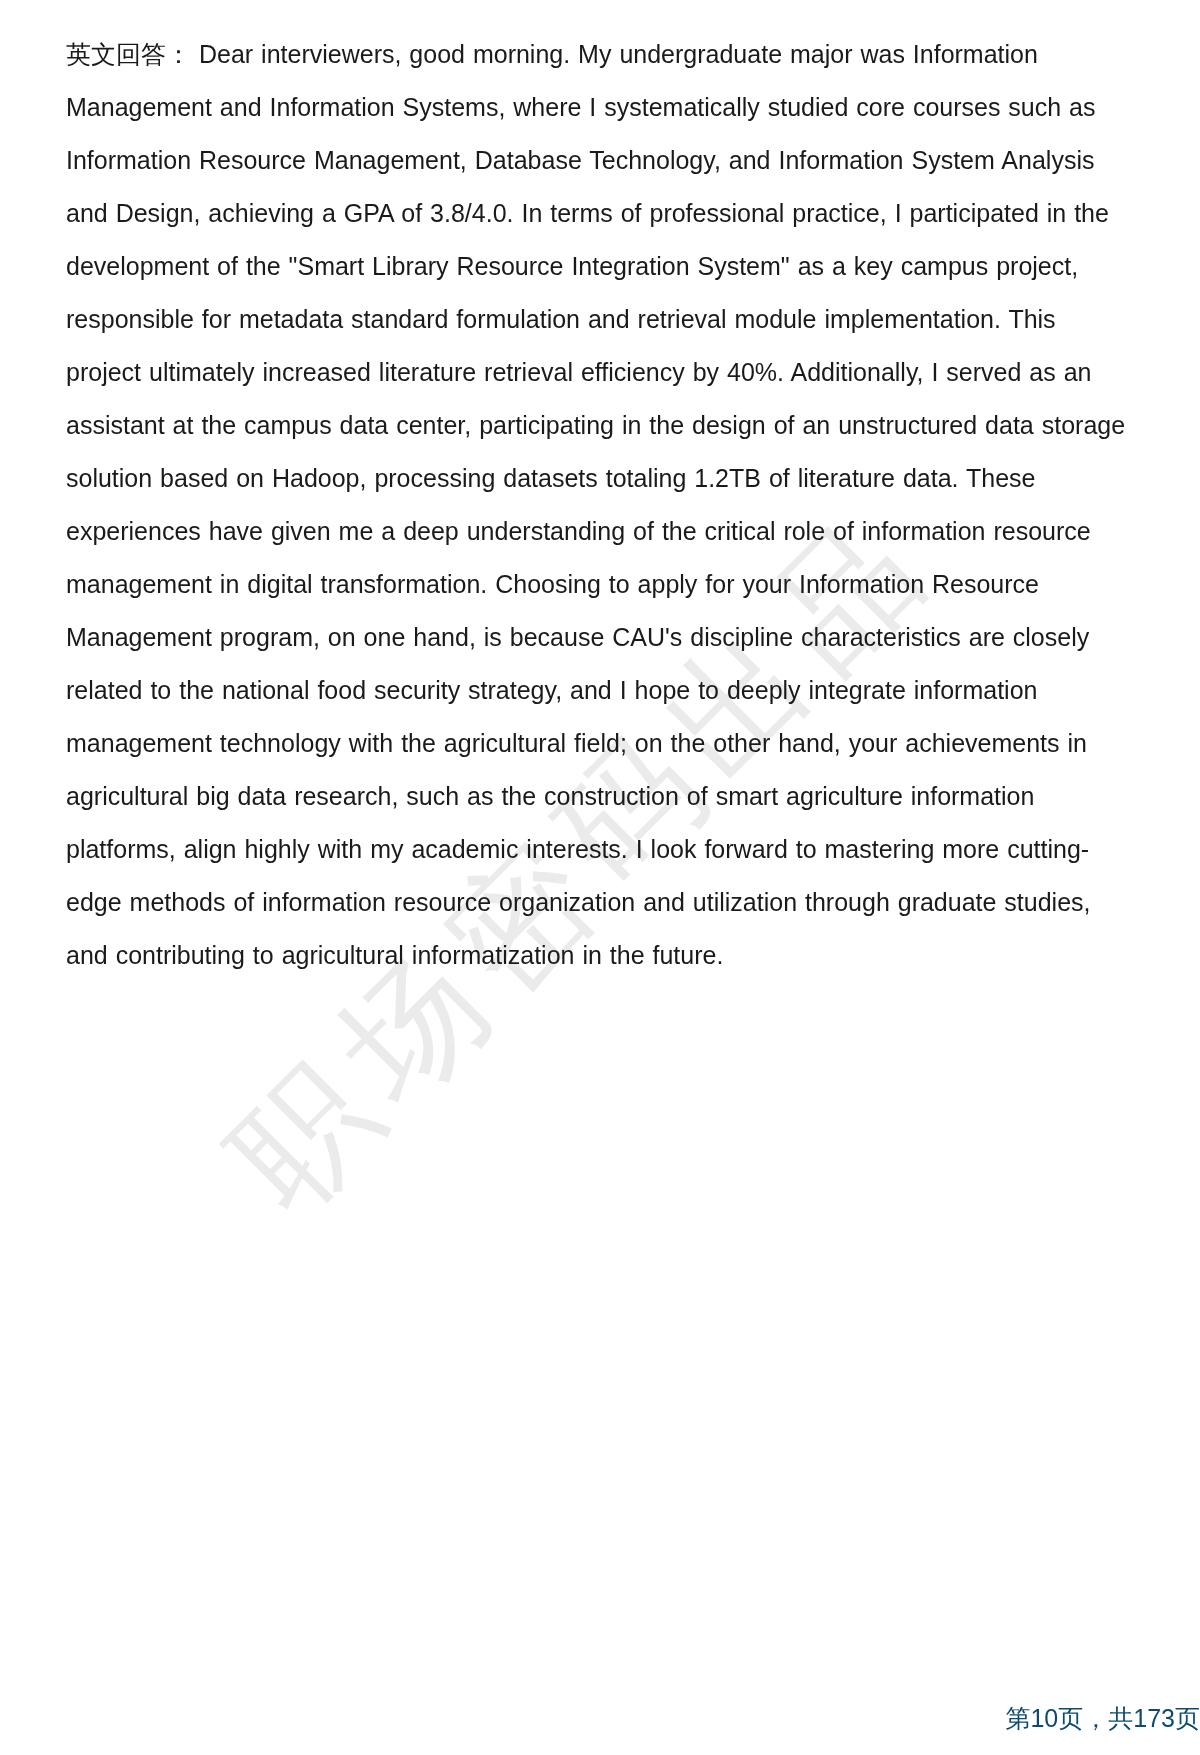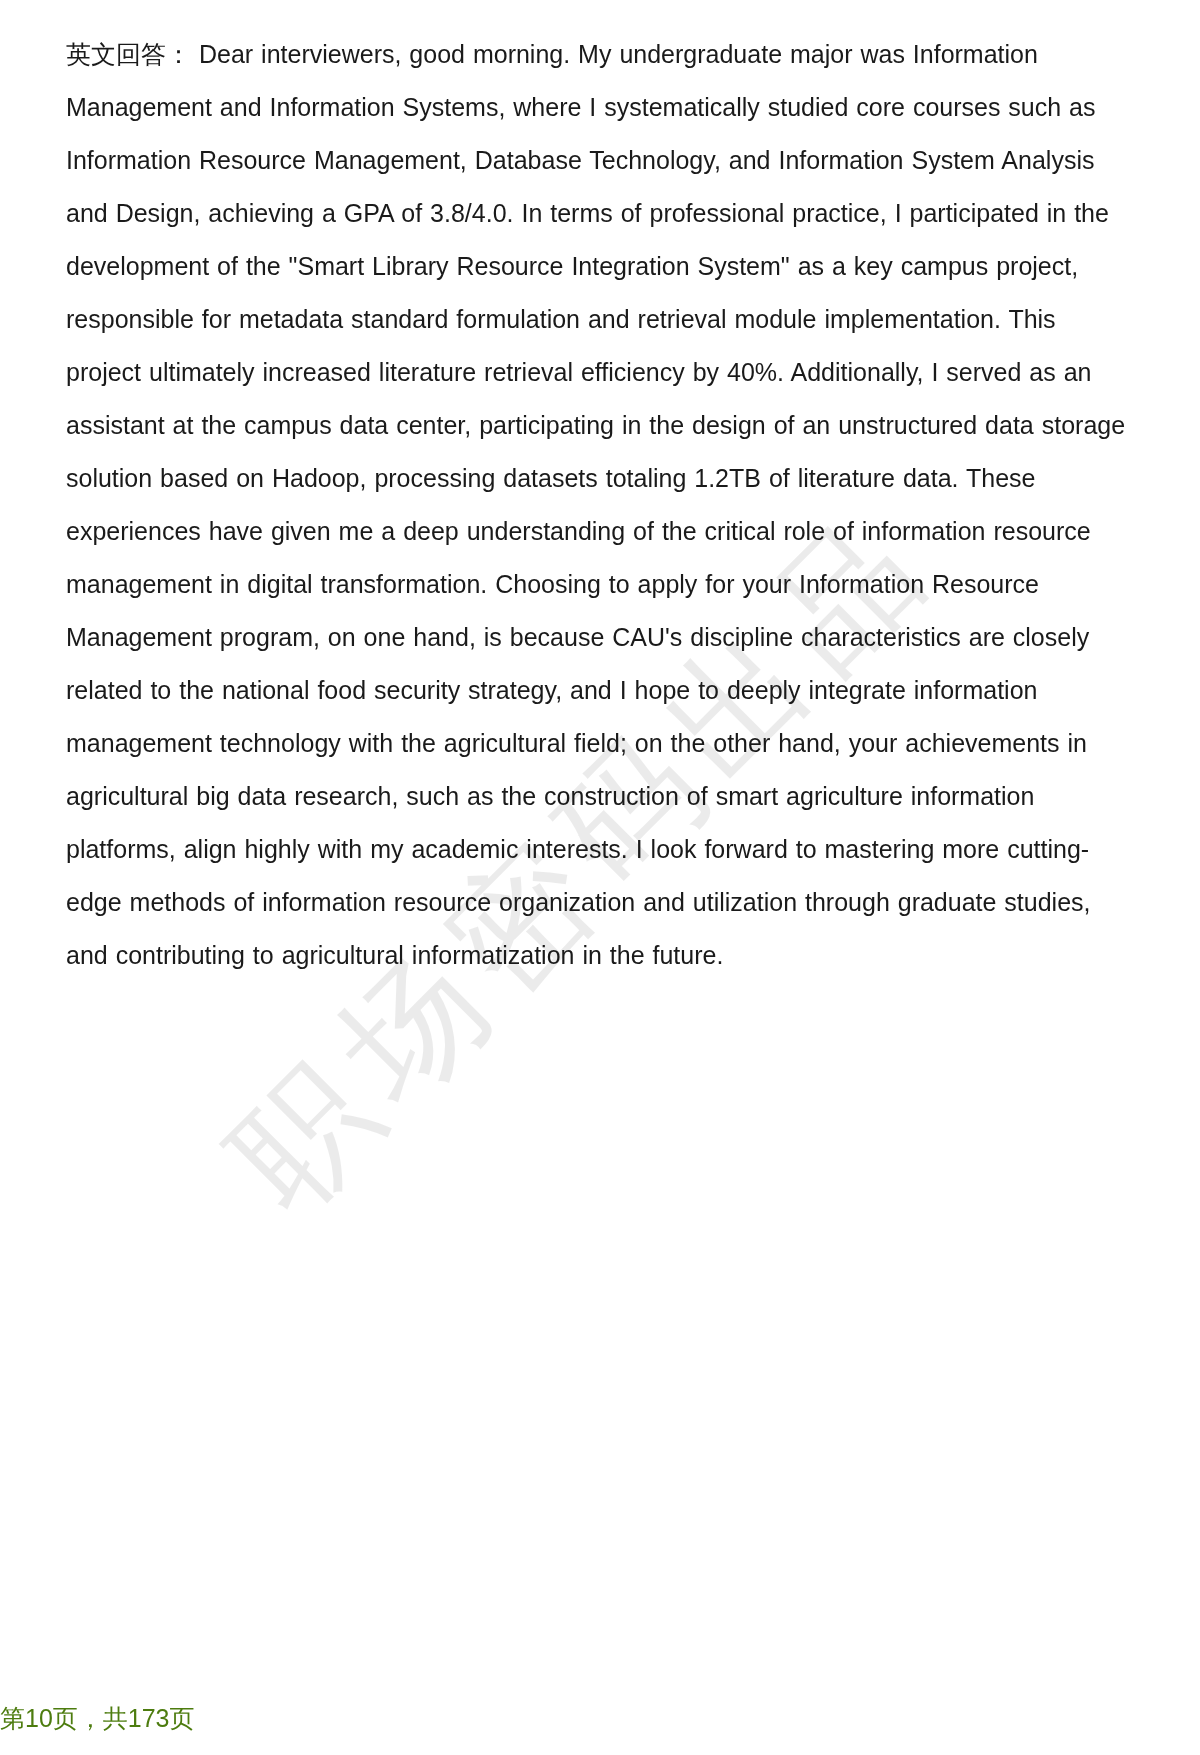--- a/index.html
+++ b/index.html
@@ -51,23 +51,23 @@
     line-height: 55px;
   }
   .label {
     color: #1a1a1a;
   }
   .footer {
     position: absolute;
     bottom: 20px;
     left: 0;
     width: 100%;
-    text-align: left;
+    text-align: right;
     font-size: 25px;
-    color: #4d7c0f;
+    color: #0c4a6e;
     z-index: 1;
   }
 </style>
 </head>
 <body>
 
 <div class="page">
 
   <div class="watermark">职场密码出品</div>
 

